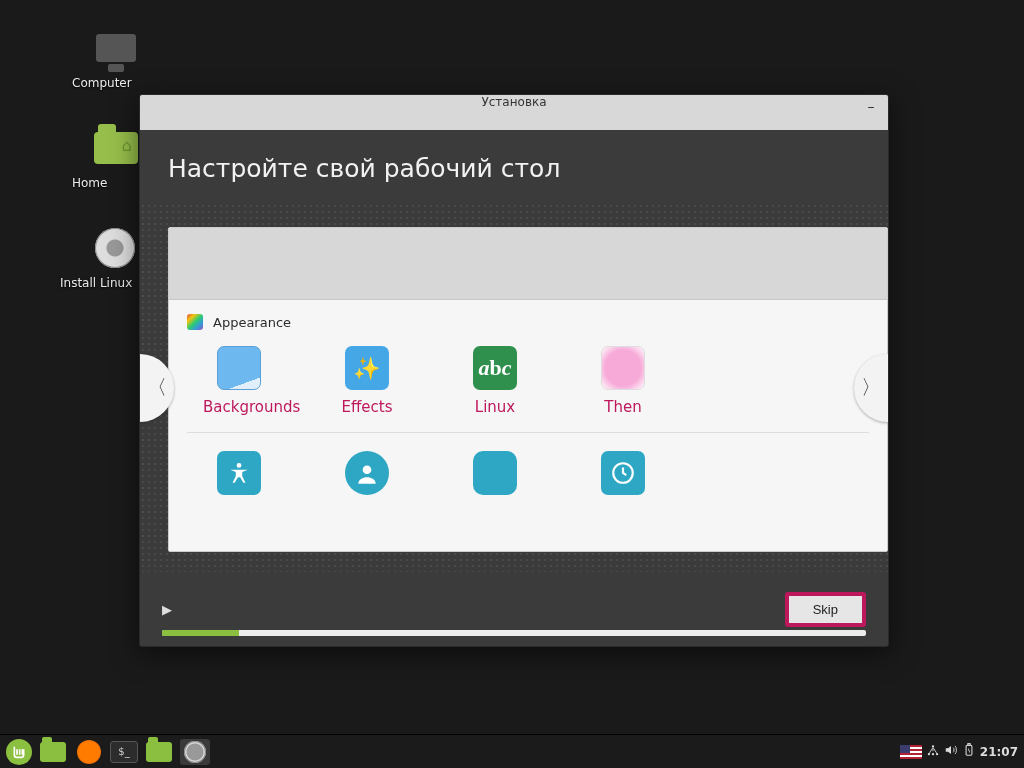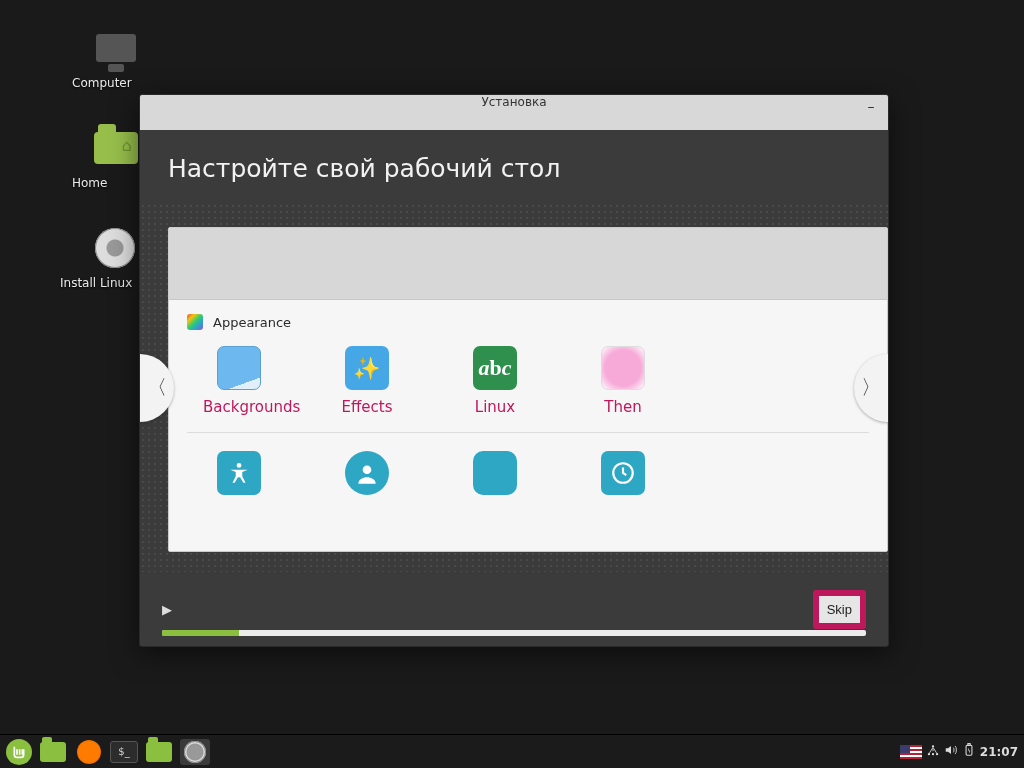--- a/index.html
+++ b/index.html
@@ -46,21 +46,21 @@
   .bg-box { background:linear-gradient(160deg,#6cb8ef 0 80%,#e1effa 80%); border:1px solid #5aa0d4; }
   .fx-box { background:#46a7e6; }
   .fonts-box { background:#2f8f4d; font-family:serif; font-style:italic; font-size:14px; line-height:1; }
   .theme-box { background:radial-gradient(circle at 50% 50%,#f7a9d8 0 60%,#fff 100%); border:1px solid #ddd; }
   .pref-box { background:#2ea7c4; }
   .pref-box.r { border-radius:50%; }
   .pref-box svg { width:26px; height:26px; }
 
   .footer { height:74px; background:#3b3b3b; display:flex; align-items:center; justify-content:space-between; padding:0 22px; position:relative; }
   .footer .play { color:#ddd; font-size:13px; cursor:pointer; }
-  .skip { background:#e6e6e6; color:#222; border:6px solid #be185d; border-radius:3px; padding:6px 8px; font-size:13px; cursor:pointer; }
+  .skip { background:#e6e6e6; color:#222; border:4px solid #be185d; border-radius:3px; padding:6px 24px; font-size:13px; cursor:pointer; }
   .progress { position:absolute; left:22px; right:22px; bottom:10px; height:6px; background:#ececec; border-radius:2px; overflow:hidden;}
   .progress .bar { height:100%; background:#8bbf3f; width:11%; }
 
   
   .taskbar { position:absolute; left:0; right:0; bottom:0; height:34px; background:#1b1b1b; display:flex; align-items:center; padding:0 6px; gap:6px; border-top:1px solid #000;}
   .tbtn { width:30px; height:26px; border-radius:3px; display:flex; align-items:center; justify-content:center; cursor:pointer; }
   .tbtn.mint { background:#8bbf3f; border-radius:50%; width:26px; height:26px; color:#fff; font-weight:bold;}
   .tbtn.files { background:#8bbf3f; width:28px; height:22px; border-radius:3px; position:relative;}
   .tbtn.files::before{content:"";position:absolute;top:-5px;left:2px;width:10px;height:6px;background:#8bbf3f;border-radius:2px 2px 0 0;}
   .tbtn.fx { background:radial-gradient(circle,#ff7b00 0 60%,#b34700 100%); border-radius:50%; width:24px;height:24px;}

